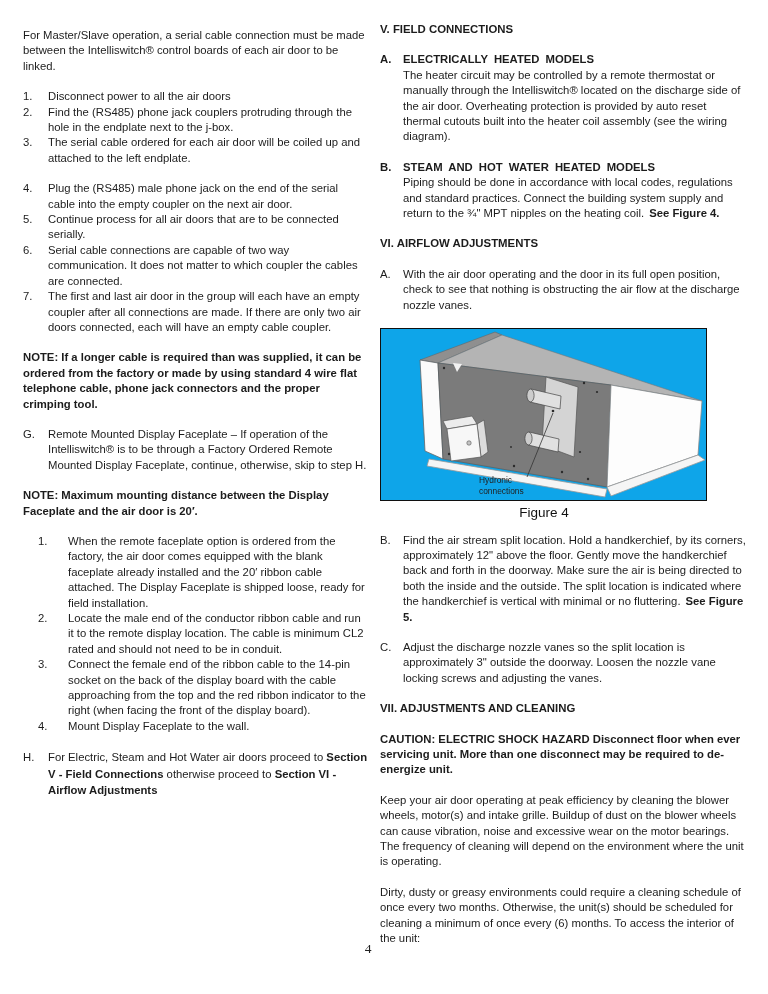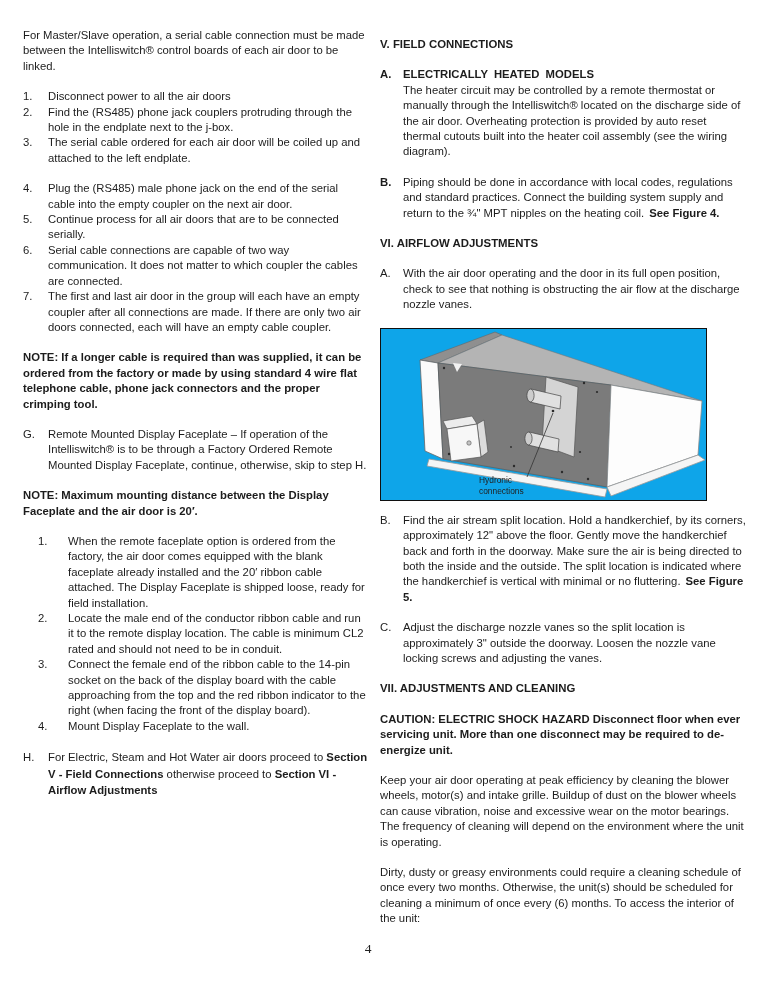--- a/index.html
+++ b/index.html
@@ -5,21 +5,21 @@
   html,body{margin:0;padding:0;}
   body{
     width:768px;height:994px;background:#ffffff;position:relative;overflow:hidden;
     font-family:"Liberation Sans", sans-serif;
     font-size:11.3px;line-height:15.4px;color:#1c1c1c;
     -webkit-font-smoothing:antialiased;
   }
   .page{position:absolute;inset:0;}
   .col{position:absolute;}
   .col-left{left:23px;top:28px;width:345px;}
-  .col-right{left:380px;top:37px;width:367px;}
+  .col-right{left:380px;top:22px;width:367px;}
   p.para{margin:0 0 15px 0;}
   .bold{font-weight:bold;}
   h2{font-size:11.4px;line-height:15.4px;font-weight:bold;margin:0 0 15px 0;}
   .list{margin:0 0 15px 0;}
   .list.nested{margin-left:15px;}
   .li{display:flex;margin:0;}
   .li .n{flex:0 0 25px;}
   .list.nested .li .n{flex:0 0 30px;}
   .li .t{flex:1;}
   .li-block{margin-bottom:15px;}
@@ -131,20 +131,21 @@
       <span class="n bold">A.</span>
       <span class="t">
         <span class="item-title">ELECTRICALLY HEATED MODELS</span>
         <span class="item-body">The heater circuit may be controlled by a remote thermostat or manually through the Intelliswitch® located on the discharge side of the air door. Overheating protection is provided by auto reset thermal cutouts built into the heater coil assembly (see the wiring diagram).</span>
       </span>
     </div>
 
     <div class="li li-block">
       <span class="n bold">B.</span>
       <span class="t">
+        <span class="item-title">STEAM AND HOT WATER HEATED MODELS</span>
         <span class="item-body">Piping should be done in accordance with local codes, regulations and standard practices. Connect the building system supply and return to the ¾" MPT nipples on the heating coil.</span><b class="gap-bold">See Figure 4.</b>
       </span>
     </div>
 
     <h2>VI. AIRFLOW ADJUSTMENTS</h2>
 
     <div class="li li-block">
       <span class="n">A.</span>
       <span class="t">With the air door operating and the door in its full open position, check to see that nothing is obstructing the air flow at the discharge nozzle vanes.</span>
     </div>
@@ -184,20 +185,21 @@
             <circle cx="181" cy="143" r="1.2"></circle>
             <circle cx="207" cy="150" r="1.2"></circle>
             <circle cx="199" cy="123" r="1.1"></circle>
           </g>
 
           <line x1="146" y1="148" x2="172" y2="84" stroke="#333" stroke-width="0.8"></line>
           <text x="98" y="154" font-size="8.4" fill="#222">Hydronic</text>
           <text x="98" y="165" font-size="8.4" fill="#222">connections</text>
         </svg>
       </div>
+      <div class="figure-caption">Figure 4</div>
     </figure>
 
     <div class="li li-block">
       <span class="n">B.</span>
       <span class="t">
         <span>Find the air stream split location. Hold a handkerchief, by its corners, approximately 12" above the floor. Gently move the handkerchief back and forth in the doorway. Make sure the air is being directed to both the inside and the outside. The split location is indicated where the handkerchief is vertical with minimal or no fluttering.</span><b class="gap-bold">See Figure 5.</b>
       </span>
     </div>
 
     <div class="li li-block">

